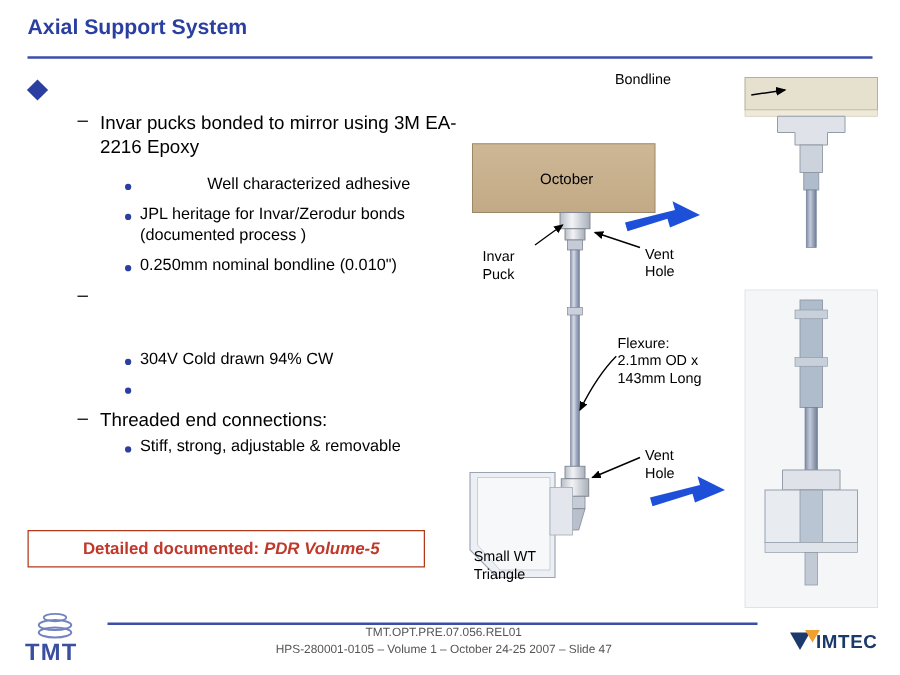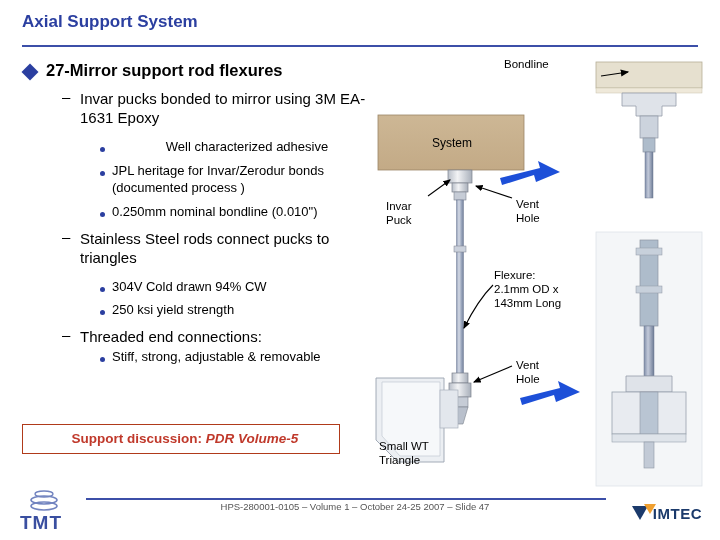--- a/index.html
+++ b/index.html
@@ -158,51 +158,48 @@
 </style>
 </head>
 <body>
 
 <div class="slide">
 
   <div class="title">Axial Support System</div>
   <div class="title-rule"></div>
 
   <div class="l1-marker" style="left:24px; top:66px;"></div>
-  <div class="l1" style="left:46px; top:61px;">27-Mirror support rod flexures</div>
 
   <div class="dash" style="left:62px; top:88px;">–</div>
-  <div class="l2" style="left:80px; top:89px; width:290px;">Invar pucks bonded to mirror using 3M EA-1631 Epoxy</div>
+  <div class="l2" style="left:80px; top:89px; width:290px;">Invar pucks bonded to mirror using 3M EA-2216 Epoxy</div>
 
   <div class="dot" style="left:100px; top:147px;"></div>
   <div class="l3" style="left:112px; top:138px; width:270px;text-align:center;">Well characterized adhesive</div>
 
   <div class="dot" style="left:100px; top:171px;"></div>
   <div class="l3" style="left:112px; top:162px; width:235px;">JPL heritage for Invar/Zerodur bonds (documented process )</div>
 
   <div class="dot" style="left:100px; top:212px;"></div>
   <div class="l3" style="left:112px; top:203px; width:270px;">0.250mm nominal bondline (0.010")</div>
 
   <div class="dash" style="left:62px; top:228px;">–</div>
-  <div class="l2" style="left:80px; top:229px; width:290px;">Stainless Steel rods connect pucks to triangles</div>
 
   <div class="dot" style="left:100px; top:287px;"></div>
   <div class="l3" style="left:112px; top:278px; width:270px;">304V Cold drawn 94% CW</div>
 
   <div class="dot" style="left:100px; top:310px;"></div>
-  <div class="l3" style="left:112px; top:301px; width:270px;">250 ksi yield strength</div>
 
   <div class="dash" style="left:62px; top:326px;">–</div>
   <div class="l2" style="left:80px; top:327px; width:290px;">Threaded end connections:</div>
 
   <div class="dot" style="left:100px; top:357px;"></div>
   <div class="l3" style="left:112px; top:348px; width:280px;">Stiff, strong, adjustable &amp; removable</div>
 
   <div class="callout"></div>
-  <div class="callout-text"><span>Support discussion: </span><em>PDR Volume-5</em></div>
+  <div class="callout-text"><span>Detailed documented: </span><em>PDR Volume-5</em></div>
 
   <svg class="art" width="720" height="540">
     <defs>
       <linearGradient id="rodgrad" x1="0" y1="0" x2="1" y2="0">
         <stop offset="0%" stop-color="#8e9bb5"></stop>
         <stop offset="35%" stop-color="#d6dbe6"></stop>
         <stop offset="70%" stop-color="#9aa6bd"></stop>
         <stop offset="100%" stop-color="#75829c"></stop>
       </linearGradient>
       <linearGradient id="rodgrad2" x1="0" y1="0" x2="1" y2="0">
@@ -278,34 +275,35 @@
       <ellipse cx="44" cy="506" rx="13" ry="4" fill="none" stroke="#5a6fb5" stroke-width="1.6"></ellipse>
       <ellipse cx="44" cy="494" rx="9" ry="3" fill="none" stroke="#5a6fb5" stroke-width="1.4"></ellipse>
     </g>
 
     <g>
       <path d="M632,506 L648,506 L640,520 z" fill="#1b3a6b"></path>
       <path d="M644,504 L656,504 L650,514 z" fill="#f0a030"></path>
     </g>
   </svg>
 
-  <div class="diag-label" style="left:504px; top:57px;">Bondline</div>
-  <div class="diag-label-mirror" style="left:432px; top:136px;">System</div>
+  <div class="diag-label" style="left:492px; top:57px;">Bondline</div>
+  <div class="diag-label-mirror" style="left:432px; top:136px;">October</div>
   <div class="diag-label" style="left:516px; top:197px; white-space:pre-line;">Vent
 Hole</div>
   <div class="diag-label" style="left:386px; top:199px; white-space:pre-line;">Invar
 Puck</div>
   <div class="diag-label" style="left:494px; top:268px; white-space:pre-line;">Flexure:
 2.1mm OD x
 143mm Long</div>
   <div class="diag-label" style="left:516px; top:358px; white-space:pre-line;">Vent
 Hole</div>
   <div class="diag-label" style="left:379px; top:399px; white-space:pre-line;margin-top:40px;">Small WT
 Triangle</div>
 
   <div class="footer-rule"></div>
   <div class="footer-text">
+    <div>TMT.OPT.PRE.07.056.REL01</div>
     <div>HPS-280001-0105 – Volume 1 – October 24-25 2007 – Slide 47</div>
   </div>
   <div class="tmt-text">TMT</div>
   <div class="imtec">IMTEC</div>
 
 </div>
 
 </body></html>

